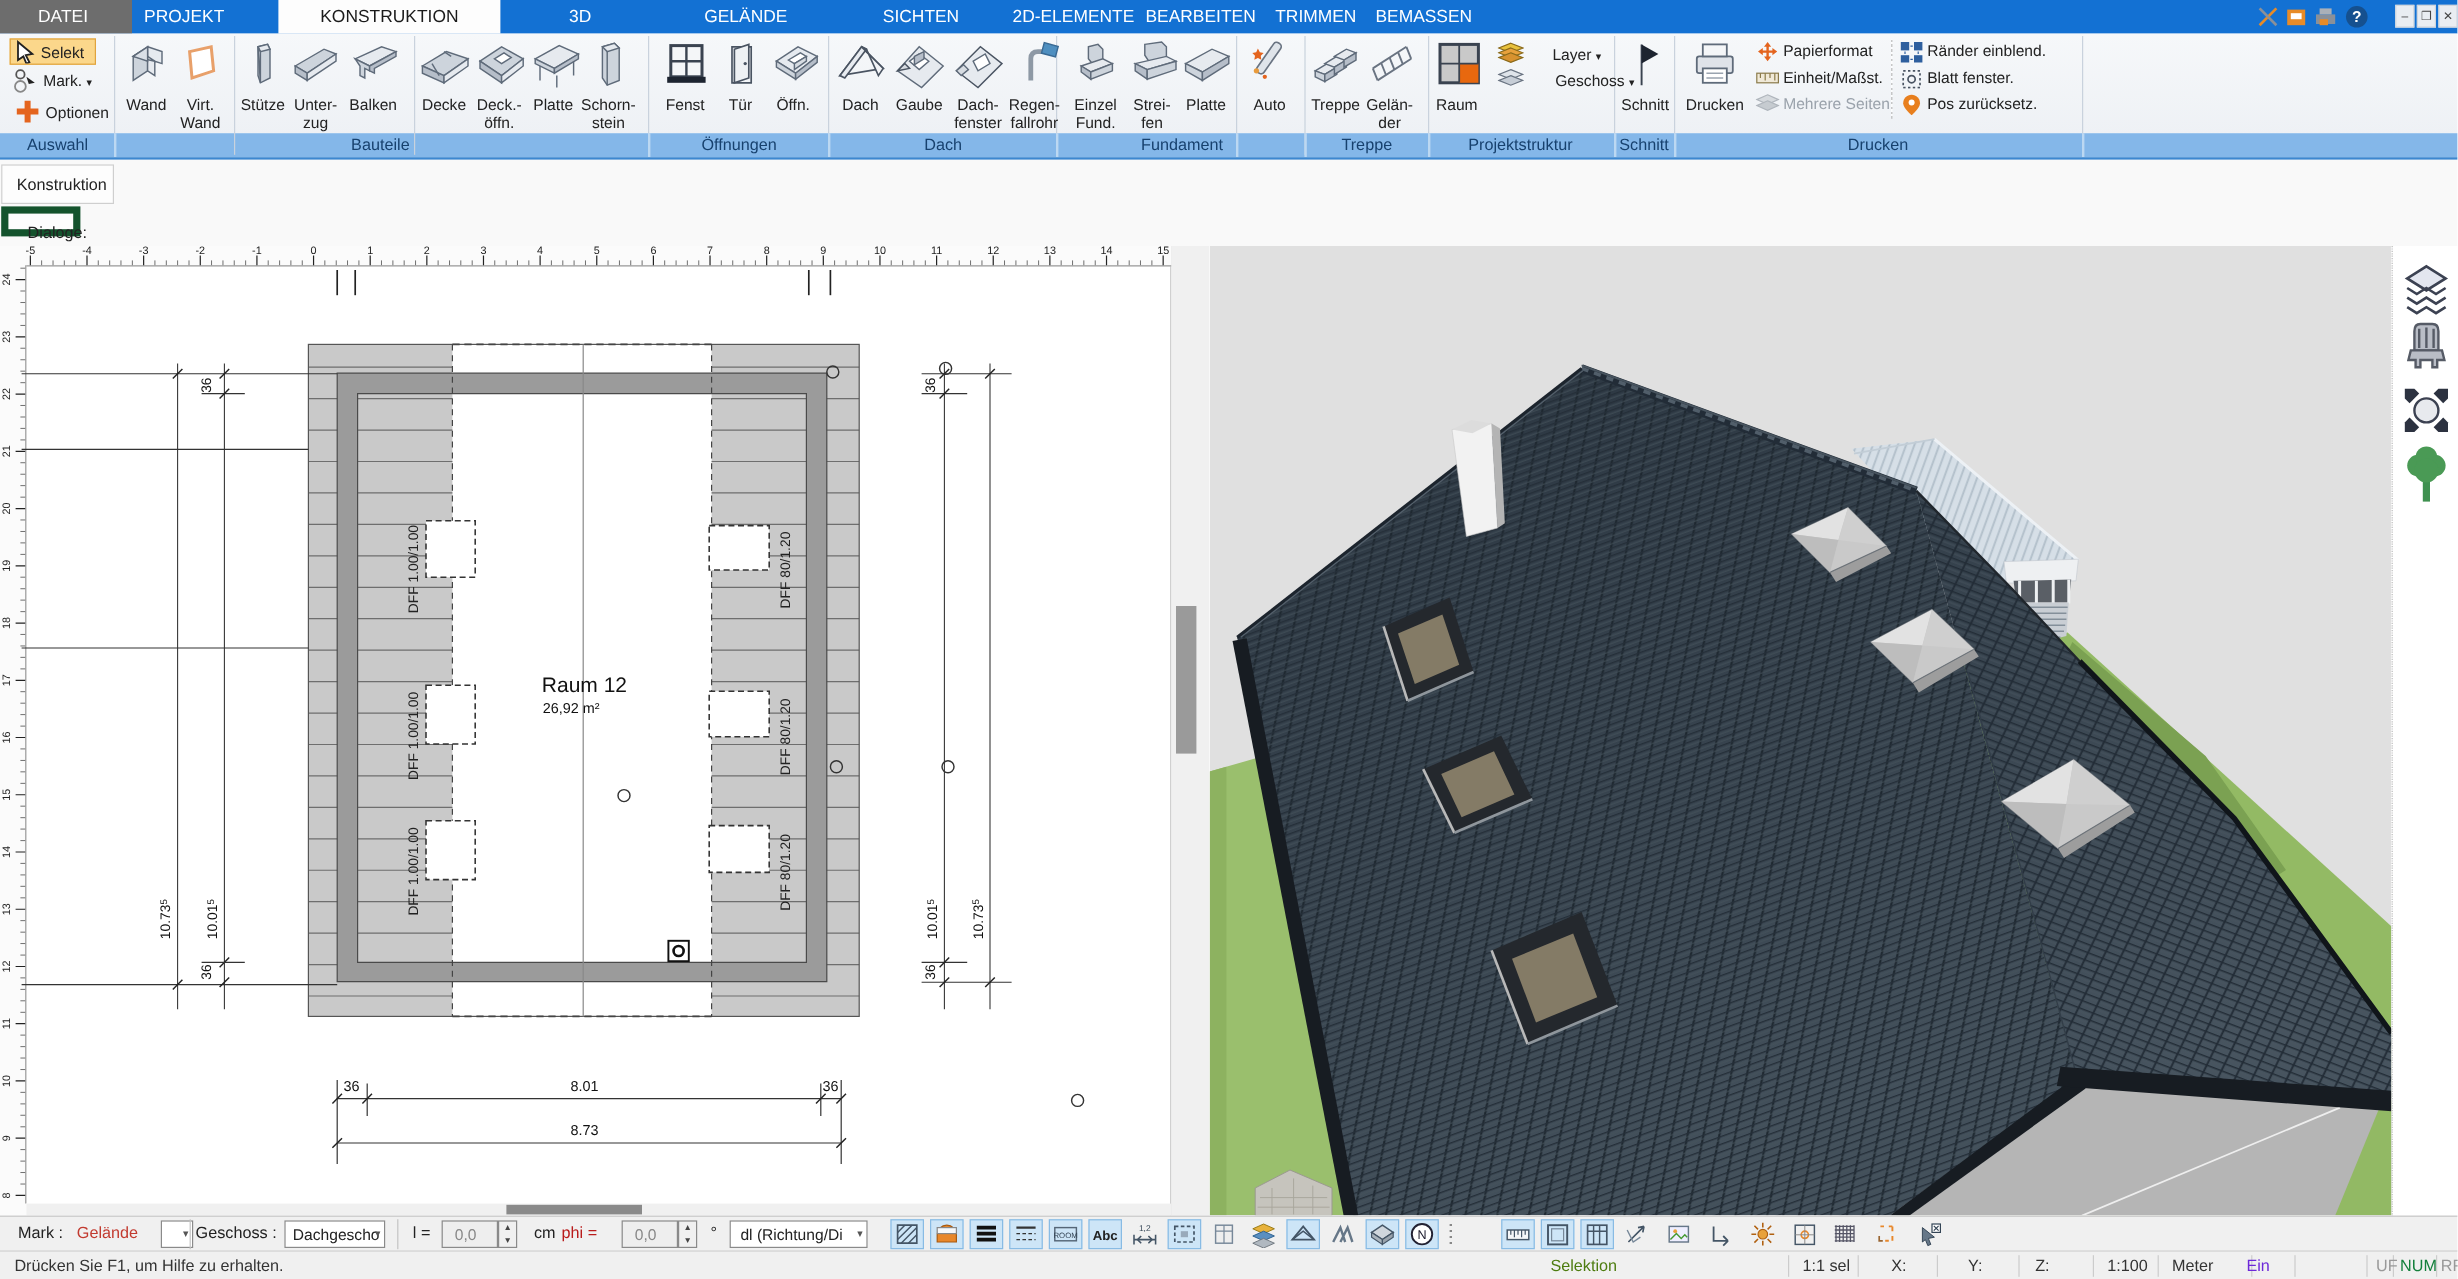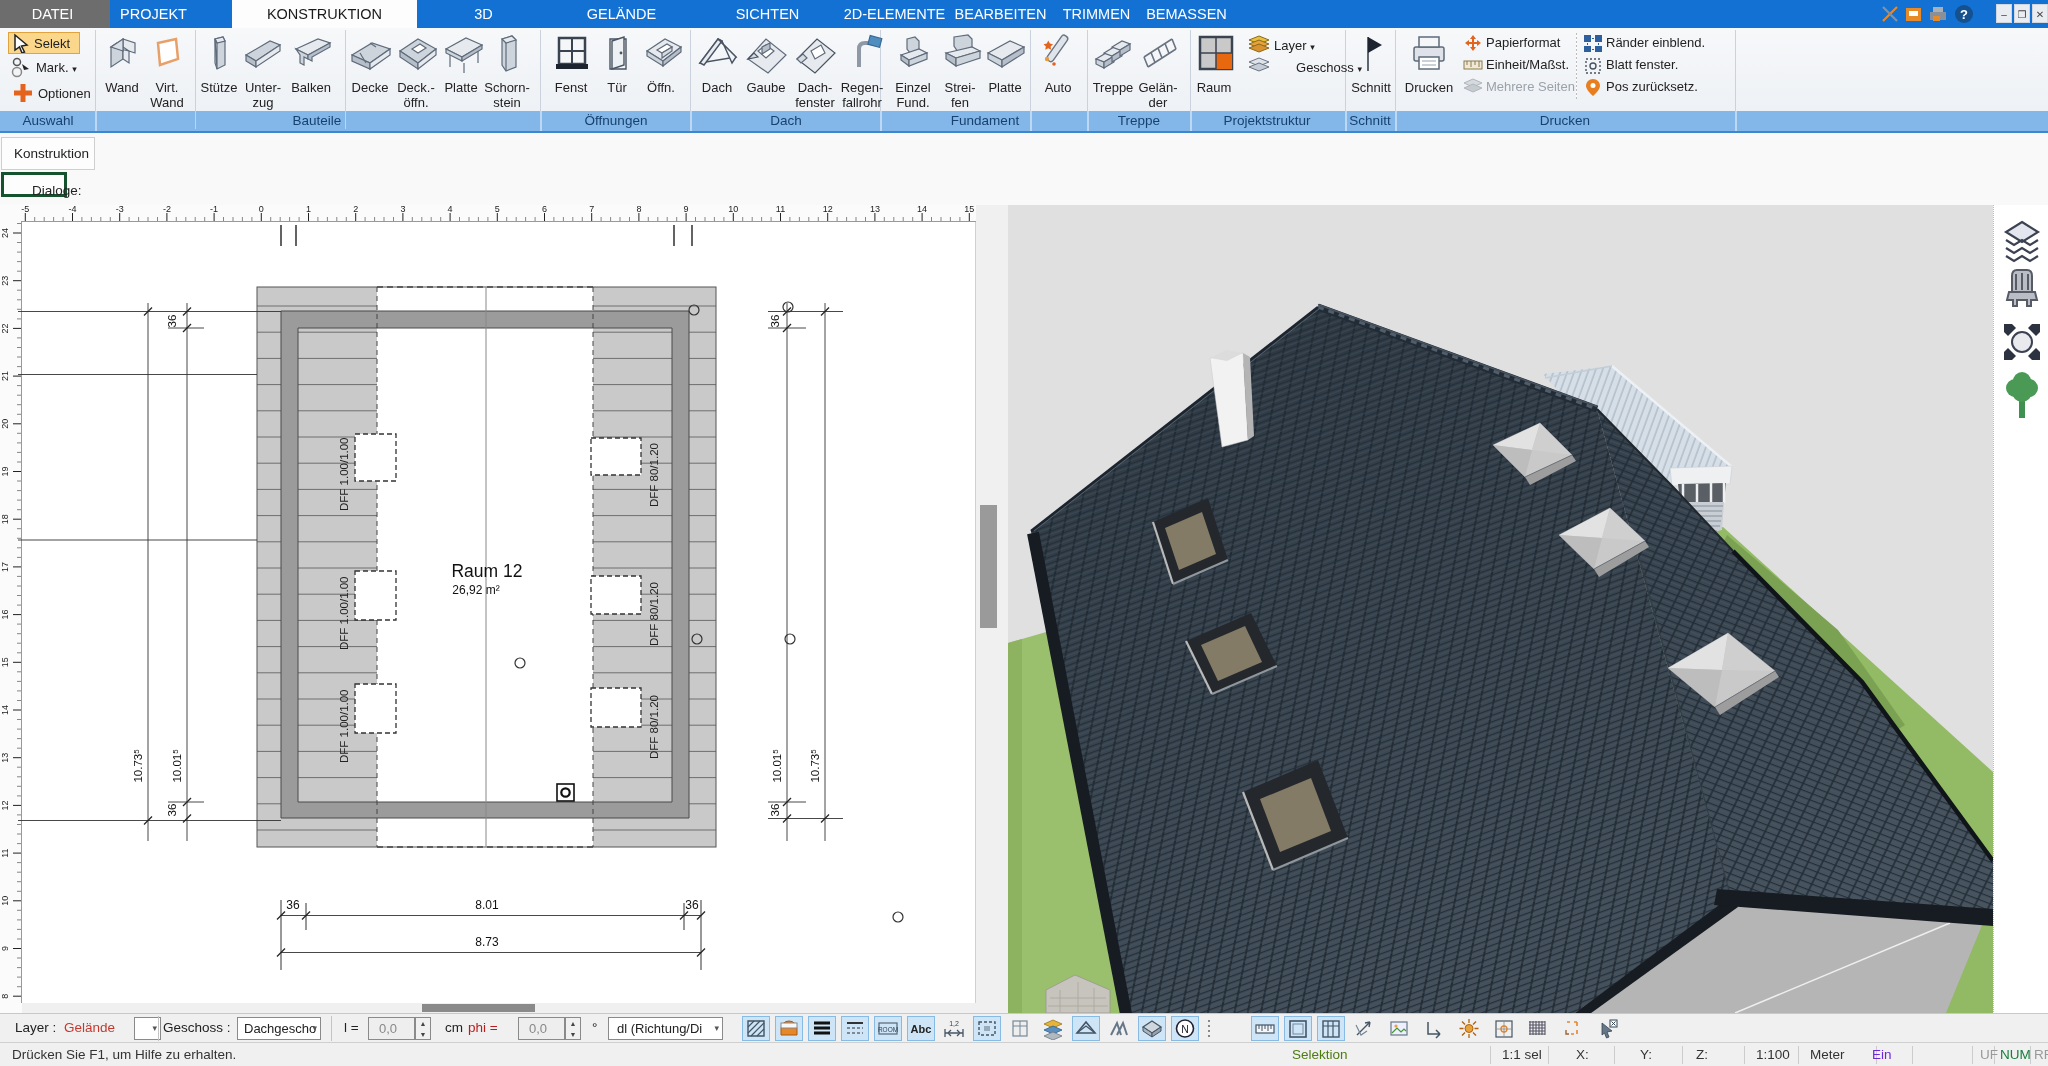--- a/index.html
+++ b/index.html
@@ -7,21 +7,21 @@
 .tabbar{left:0;top:0;width:2048px;height:28px;background:#1371d3}
 .tab{position:absolute;top:0;height:28px;line-height:28px;color:#fff;font-size:14.5px;text-align:center}
 .ribbon{left:0;top:28px;width:2048px;height:83px;background:linear-gradient(#f6f8fa,#eef1f5)}
 .gbar{left:0;top:111px;width:2048px;height:20px;background:#84b7e9}
 .glabel{position:absolute;top:0;height:20px;line-height:20px;color:#17416e;font-size:13.5px;text-align:center;width:120px;margin-left:-60px}
 .gsep{position:absolute;top:30px;width:1px;height:99px;background:#c9d2dd}
 .gsep2{position:absolute;top:0px;width:2px;height:20px;background:#bcd8f2}
 .blabel{position:absolute;color:#222;font-size:13px;text-align:center;line-height:15px;white-space:pre}
 .subrow{left:0;top:131px;width:2048px;height:74px;background:#f9f9f9;border-top:2px solid #3c87d0}
 .kbox{position:absolute;left:1px;top:4px;width:94px;height:33px;background:#fdfdfd;border:1px solid #cfcfcf;font-size:13.5px;color:#222;line-height:31px;padding-left:12px}
-.dbox{position:absolute;left:1px;top:39px;width:66px;height:25px;background:#fdfdfd;border:3px solid #14532d;font-size:13.5px;color:#222;line-height:31px;padding-left:28px}
+.dbox{position:absolute;left:1px;top:39px;width:66px;height:25px;background:#fdfdfd;border:6px solid #14532d;font-size:13.5px;color:#222;line-height:31px;padding-left:16px}
 .botbar{left:0;top:1013px;width:2048px;height:29px;background:#f0f0f0;border-top:1px solid #c8c8c8}
 .statbar{left:0;top:1042px;width:2048px;height:24px;background:#f0f0f0;border-top:1px solid #cfcfcf;font-size:13.5px;color:#333}
 .btxt{position:absolute;top:6px;font-size:13.5px;color:#222}
 .bbox{position:absolute;top:3px;height:23px;background:#fff;border:1px solid #8a8a8a}
 .bsep{position:absolute;top:2px;width:1px;height:25px;background:#c4c4c4}
 .ibtn{position:absolute;top:2px;width:28px;height:25px}
 .ibtn.on{background:#cde5f7;border:1px solid #88bbe4}
 .ssep{position:absolute;top:3px;width:1px;height:18px;background:#cccccc}
 .stxt{position:absolute;top:4px;font-size:13.5px;color:#333}
 svg{position:absolute;display:block}
@@ -116,21 +116,21 @@
 <div class="blabel" style="left:853px;top:80px;width:120px">Einzel
 Fund.</div>
 <div class="blabel" style="left:900px;top:80px;width:120px">Strei-
 fen</div>
 <div class="blabel" style="left:945px;top:80px;width:120px">Platte</div>
 <div class="blabel" style="left:998px;top:80px;width:120px">Auto</div>
 <div class="blabel" style="left:1053px;top:80px;width:120px">Treppe</div>
 <div class="blabel" style="left:1098px;top:80px;width:120px">Gelän-
 der</div>
 <div class="blabel" style="left:1154px;top:80px;width:120px">Raum</div>
-<div class="blabel" style="left:1274px;top:38px;text-align:left;width:80px">Layer <span style="font-size:9px">▾</span></div>
+<div class="blabel" style="left:1274px;top:38px;text-align:center;width:80px">Layer <span style="font-size:9px">▾</span></div>
 <div class="blabel" style="left:1274px;top:60px;text-align:center;width:110px">Geschoss <span style="font-size:9px">▾</span></div>
 <div class="blabel" style="left:1311px;top:80px;width:120px">Schnitt</div>
 <div class="blabel" style="left:1369px;top:80px;width:120px">Drucken</div>
 <div class="blabel" style="left:1486px;top:35px;text-align:left;width:140px;color:#222">Papierformat</div>
 <div class="blabel" style="left:1486px;top:57px;text-align:left;width:140px;color:#222">Einheit/Maßst.</div>
 <div class="blabel" style="left:1486px;top:79px;text-align:left;width:140px;color:#9aa2ab">Mehrere Seiten</div>
 <div class="blabel" style="left:1606px;top:35px;text-align:left;width:140px;color:#222">Ränder einblend.</div>
 <div class="blabel" style="left:1606px;top:57px;text-align:left;width:140px;color:#222">Blatt fenster.</div>
 <div class="blabel" style="left:1606px;top:79px;text-align:left;width:140px;color:#222">Pos zurücksetz.</div>
 <div style="position:absolute;left:1576px;top:33px;width:1px;height:66px;background:repeating-linear-gradient(#bbb 0 2px,#fff 2px 4px)"></div>
@@ -599,21 +599,21 @@
 </g>
 <g transform="translate(0,156)">
 <rect x="17" y="26" width="6" height="18" fill="#3f9150"></rect>
 <circle cx="13" cy="14" r="9" fill="#4a9a55"></circle>
       <circle cx="27" cy="14" r="9" fill="#4a9a55"></circle>
       <circle cx="20" cy="7" r="9" fill="#4a9a55"></circle>
       <circle cx="20" cy="18" r="10" fill="#4a9a55"></circle>
 </g>
 </svg>
 <div class="abs botbar">
-    <div class="btxt" style="left:15px;color:#222">Layer :</div>
+    <div class="btxt" style="left:15px;color:#222">Mark :</div>
     <div class="btxt" style="left:64px;color:#c23a2f">Gelände</div>
     <div class="bbox" style="left:134px;width:27px;background:#fff;font-size:13px;color:#222;line-height:21px;padding-left:0px;overflow:hidden">
       <span style="position:absolute;right:3px;top:0px;color:#555;font-size:9px">▾</span>
     </div>
     <div class="bsep" style="left:158px"></div>
     <div class="btxt" style="left:163px;color:#222">Geschoss :</div>
     <div class="bbox" style="left:237px;width:84px;background:#fff;font-size:13px;color:#222;line-height:21px;padding-left:6px;overflow:hidden">Dachgescho<span style="position:absolute;right:3px;top:0px;color:#555;font-size:9px">▾</span></div>
     <div class="bsep" style="left:331px"></div>
     <div class="btxt" style="left:344px;color:#222">l =</div>
     <div class="bbox" style="left:368px;width:47px;background:#eee;font-size:13px;color:#222;line-height:21px;padding-left:0px;overflow:hidden"><span style="color:#888;margin-left:10px">0,0</span></div>

